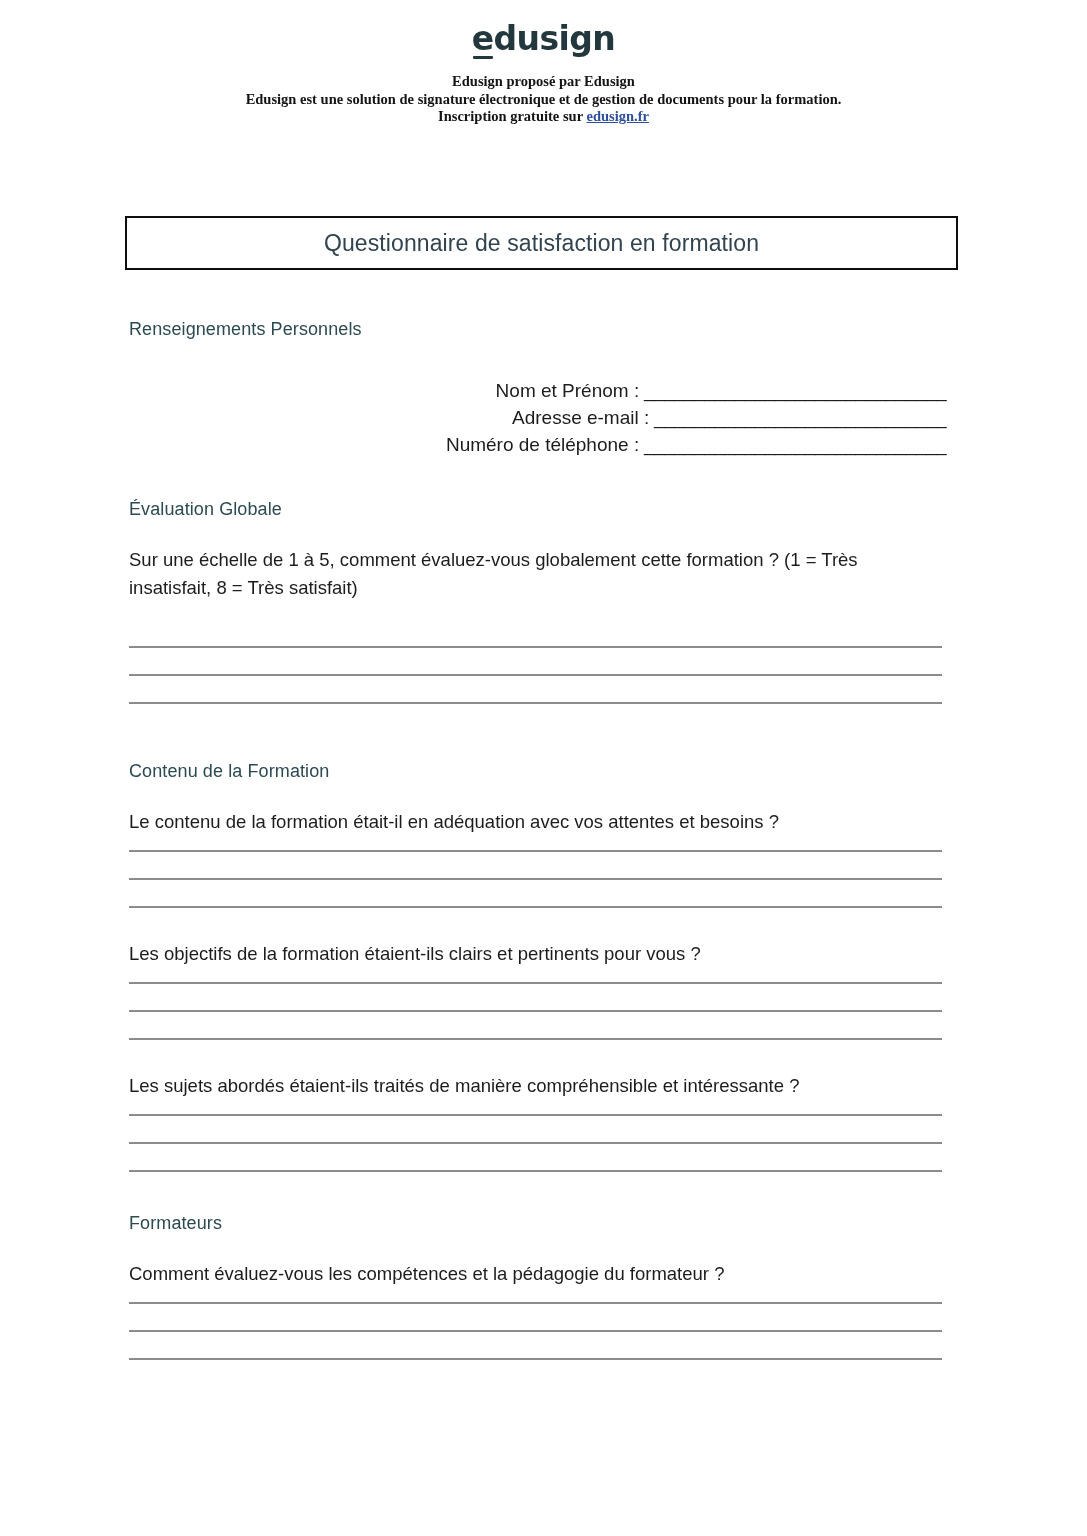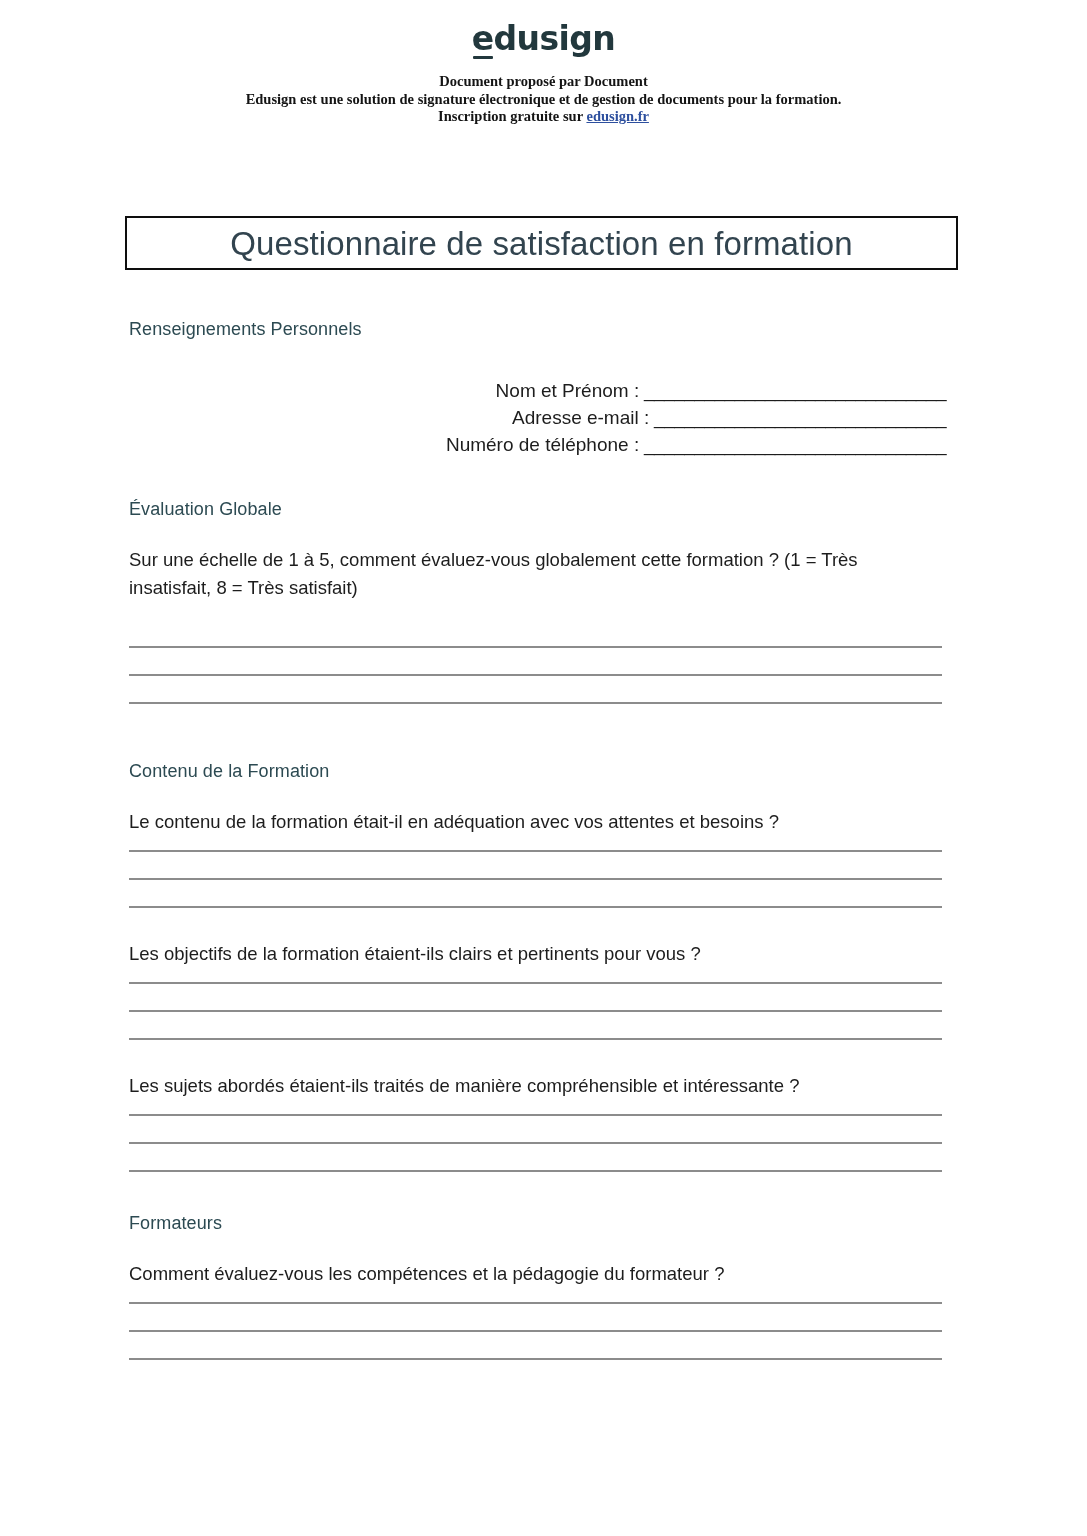--- a/index.html
+++ b/index.html
@@ -79,21 +79,21 @@
     height: 54px;
     border: 2px solid #0e0e0e;
     background: #ffffff;
     box-sizing: border-box;
     display: flex;
     align-items: center;
     justify-content: center;
   }
   .title-text {
     font-family: "Liberation Sans", sans-serif;
-    font-size: 33px;
+    font-size: 23px;
     font-weight: 400;
     color: #32444f;
     letter-spacing: 0.1px;
     line-height: 1;
     white-space: nowrap;
   }
 
   
   .content {
     position: absolute;
@@ -153,21 +153,21 @@
 </style>
 </head>
 <body>
 
 <div class="page">
 
   <div class="brand-header">
     <div class="brand-logo"><span class="logo-e">e</span><span>dusign</span></div>
 
     <div class="doc-note">
-      <span class="note-line">Document proposé par Document</span>
+      <span class="note-line">Edusign proposé par Edusign</span>
       <span class="note-line">Edusign est une solution de signature électronique et de gestion de documents pour la formation.</span>
       <span class="note-line"><span>Inscription gratuite sur </span><a class="doc-link" href="#">edusign.fr</a></span>
     </div>
   </div>
 
   <div class="title-box">
     <span class="title-text">Questionnaire de satisfaction en formation</span>
   </div>
 
   <div class="content">

